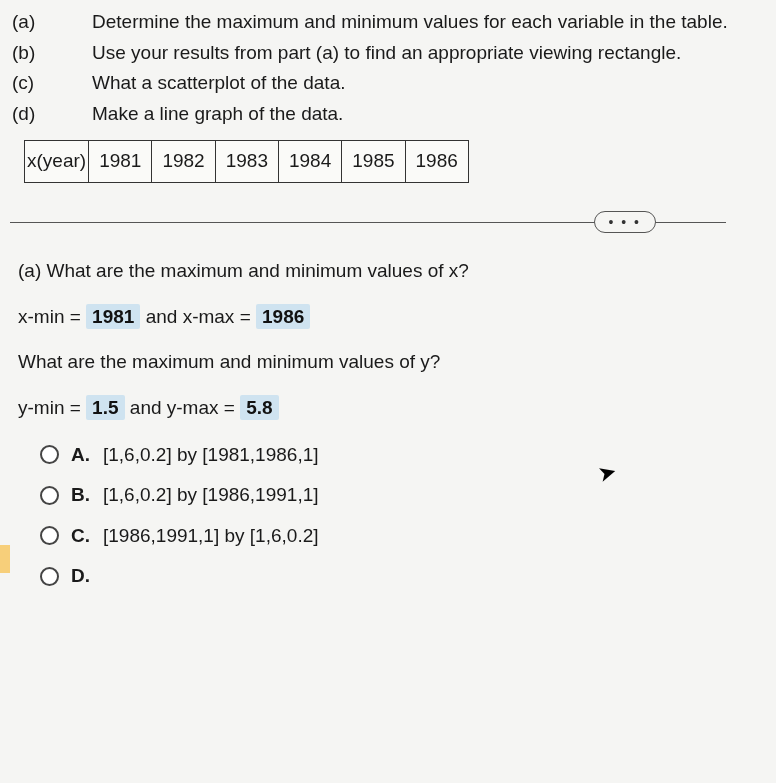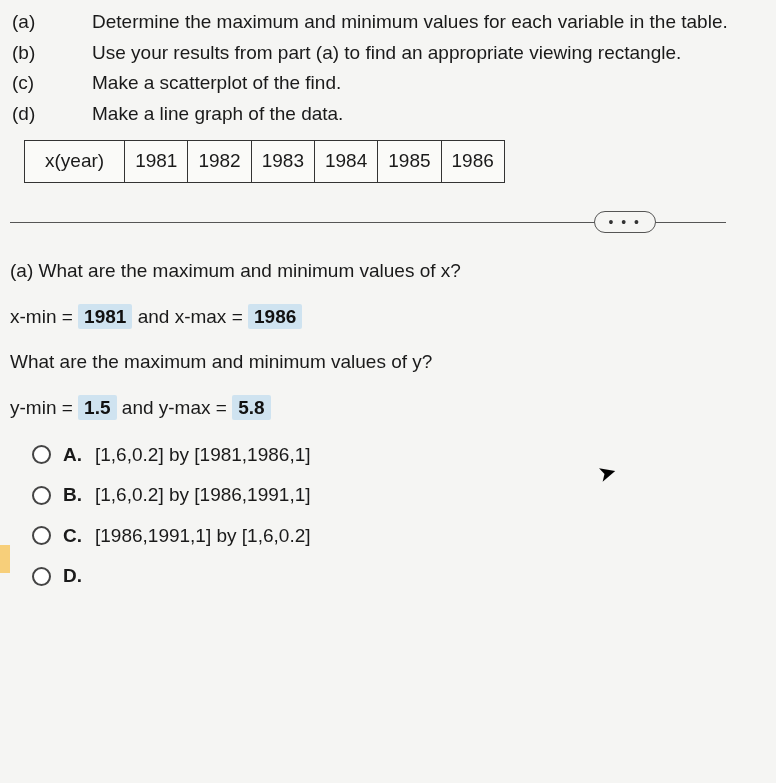--- a/index.html
+++ b/index.html
@@ -43,21 +43,21 @@
     }
     .data-table td {
       border: 1.5px solid #333;
       padding: 6px 10px;
       text-align: center;
       font-size: 19px;
       min-width: 58px;
     }
     .data-table td.header-cell {
       text-align: left;
-      padding: 6px 20px;
+      padding: 6px 2px;
     }
     .divider-wrap {
       position: relative;
       margin: 28px 0 22px 0;
       height: 24px;
     }
     .divider-line {
       border: none;
       border-top: 1.5px solid #555;
       position: absolute;
@@ -74,20 +74,21 @@
       border: 1.5px solid #555;
       border-radius: 14px;
       padding: 1px 14px;
       font-size: 14px;
       letter-spacing: 2px;
       color: #333;
       line-height: 1.3;
     }
     .section {
       margin-top: 18px;
+      margin-left: 8px;
     }
     .section .prompt {
       margin-bottom: 18px;
     }
     .answer-line {
       margin-bottom: 16px;
     }
     .highlight {
       background: #cfe3f0;
       padding: 2px 6px;
@@ -140,21 +141,21 @@
   <div class="question-item">
     <span class="question-label">(a)</span>
     <span class="question-text">Determine the maximum and minimum values for each variable in the table.</span>
   </div>
   <div class="question-item">
     <span class="question-label">(b)</span>
     <span class="question-text">Use your results from part (a) to find an appropriate viewing rectangle.</span>
   </div>
   <div class="question-item">
     <span class="question-label">(c)</span>
-    <span class="question-text">Make a scatterplot of the find.</span>
+    <span class="question-text">What a scatterplot of the data.</span>
   </div>
   <div class="question-item">
     <span class="question-label">(d)</span>
     <span class="question-text">Make a line graph of the data.</span>
   </div>
 </div>
 
 <table class="data-table">
   <tbody>
       <tr>

